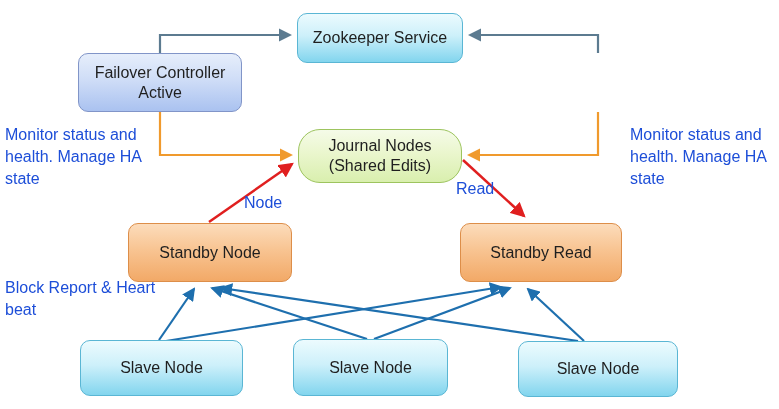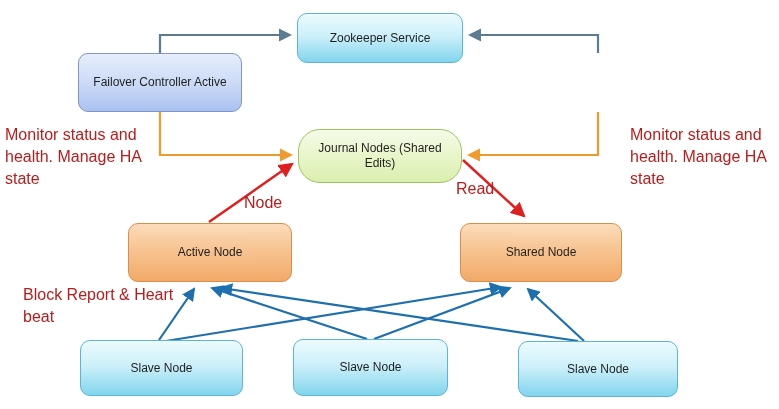--- a/index.html
+++ b/index.html
@@ -19,40 +19,40 @@
   .wire.orange{stroke:var(--arrow-orange); stroke-width:2.2;}
   .wire.red{stroke:var(--arrow-red); stroke-width:2.5;}
   .wire.blue{stroke:var(--arrow-blue); stroke-width:2.2;}
   .fill-slate{fill:var(--arrow-slate);}
   .fill-orange{fill:var(--arrow-orange);}
   .fill-red{fill:var(--arrow-red);}
   .fill-blue{fill:var(--arrow-blue);}
   .node{
     position:absolute; border-radius:10px; box-sizing:border-box;
     display:flex; align-items:center; justify-content:center; text-align:center;
-    font-size:12px; line-height:1.25; color:var(--text);
+    font-size:16px; line-height:1.25; color:var(--text);
     border:1px solid #999; padding:2px 8px;
   }
   .node.cyan{background:linear-gradient(180deg, var(--cyan-top) 0%, #cdf0fa 45%, var(--cyan-bottom) 100%); border-color:var(--cyan-border);}
   .node.blue{background:linear-gradient(180deg, var(--blue-top) 0%, #cfddf7 45%, var(--blue-bottom) 100%); border-color:var(--blue-border);}
   .node.green{background:linear-gradient(180deg, var(--green-top) 0%, #eaf6cd 45%, var(--green-bottom) 100%); border-color:var(--green-border);border-radius:22px;}
   .node.orange{background:linear-gradient(180deg, var(--orange-top) 0%, #f8c492 45%, var(--orange-bottom) 100%); border-color:var(--orange-border);}
   #n-zookeeper{left:297px; top:13px; width:166px; height:50px;}
   #n-failover-active{left:78px; top:53px; width:164px; height:59px;}
   #n-failover-standby{left:516px; top:53px; width:163px; height:59px;}
   #n-journal{left:298px; top:129px; width:164px; height:54px;}
   #n-active{left:128px; top:223px; width:164px; height:59px;}
   #n-standby{left:460px; top:223px; width:162px; height:59px;}
   #n-slave1{left:80px; top:340px; width:163px; height:56px;}
   #n-slave2{left:293px; top:339px; width:155px; height:57px;}
   #n-slave3{left:518px; top:341px; width:160px; height:56px;}
-  .ann{position:absolute; font-size:16px; line-height:22px; color:#b91c1c;}
+  .ann{position:absolute; font-size:16px; line-height:22px; color:#1d4ed8;}
   #a-monitor-left{left:5px; top:124px; width:160px;}
   #a-monitor-right{left:630px; top:124px; width:148px;}
-  #a-block-report{left:5px; top:284px; width:170px;margin-left:18px;}
+  #a-block-report{left:5px; top:277px; width:170px;}
   #a-write{left:244px; top:192px;}
   #a-read{left:456px; top:178px;}
 </style>
 </head>
 <body>
 
 <div class="canvas">
 
   <svg class="wires" width="779" height="409" viewBox="0 0 779 409">
     <defs>
@@ -94,25 +94,25 @@
   <div class="node blue" id="n-failover-active">
     <span>Failover Controller Active</span>
   </div>
 
 
   <div class="node green" id="n-journal">
     <span>Journal Nodes (Shared Edits)</span>
   </div>
 
   <div class="node orange" id="n-active">
-    <span>Active Node</span>
+    <span>Standby Node</span>
   </div>
 
   <div class="node orange" id="n-standby">
-    <span>Shared Node</span>
+    <span>Standby Read</span>
   </div>
 
   <div class="node cyan" id="n-slave1">
     <span>Slave Node</span>
   </div>
 
   <div class="node cyan" id="n-slave2">
     <span>Slave Node</span>
   </div>
 

